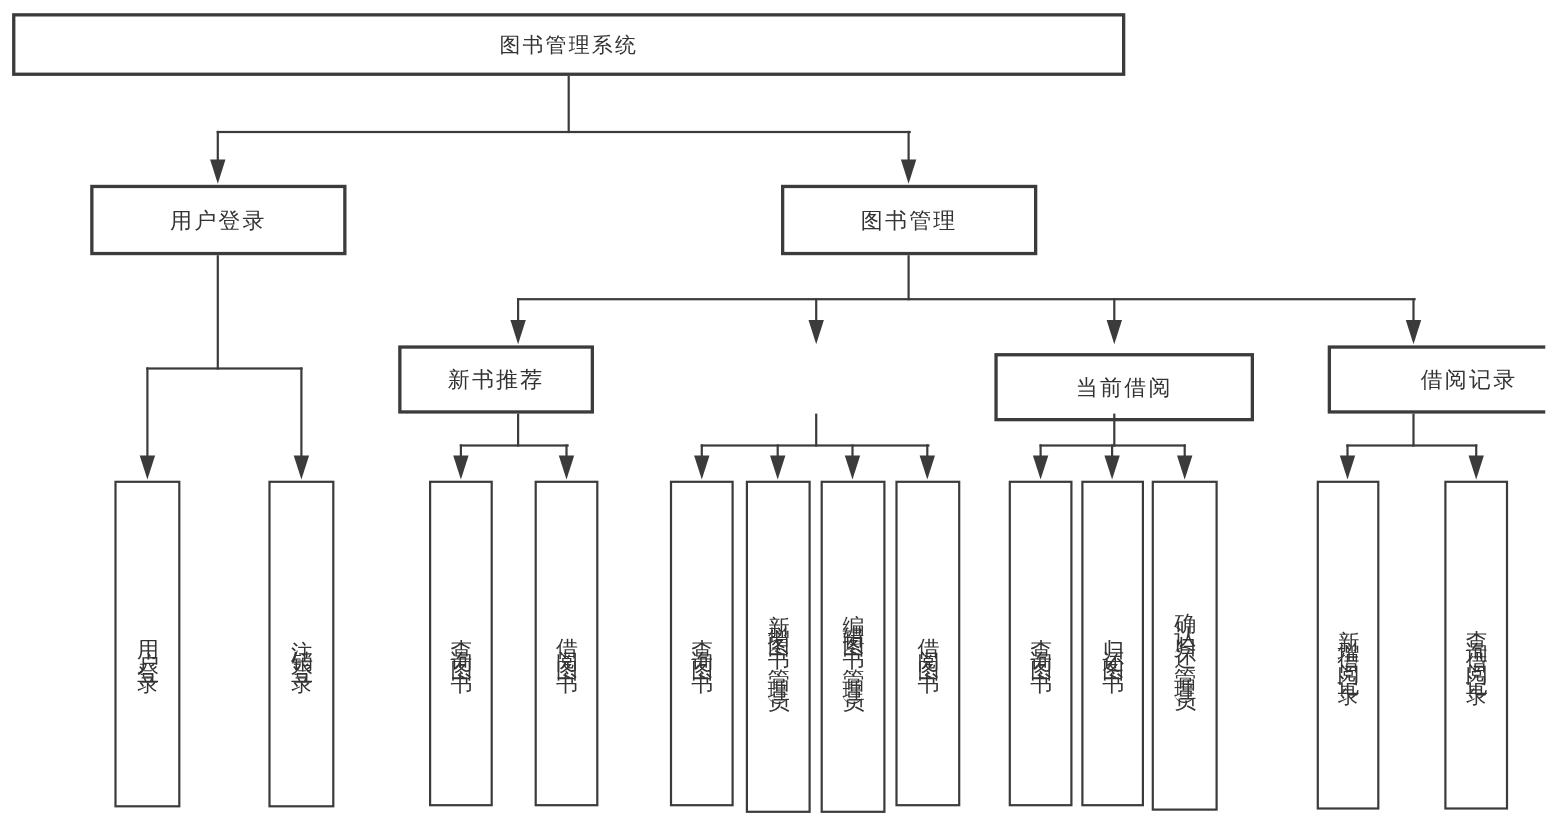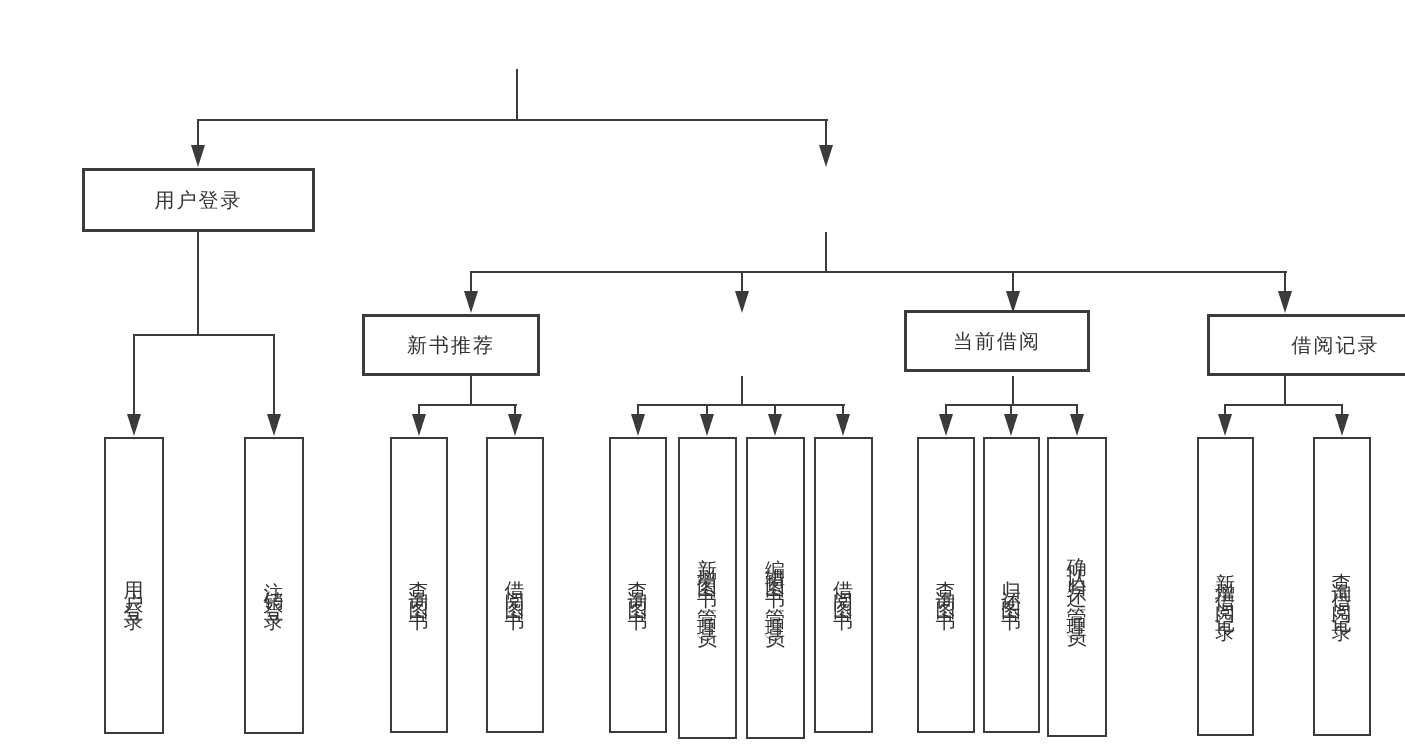--- a/index.html
+++ b/index.html
@@ -35,29 +35,35 @@
   .watermark{
     position:absolute;right:4px;top:714px;font-size:23px;
     color:var(--wm);letter-spacing:1px;z-index:5;white-space:nowrap;
   }
 </style>
 </head>
 <body>
 
 <div id="stage">
 
+  <div class="box hbox root" style="left:11px;top:12px;width:1012px;height:57px">
+    <span>图书管理系统</span>
+  </div>
 
   <div class="box hbox" style="left:82px;top:168px;width:233px;height:64px">
     <span>用户登录</span>
+  </div>
+  <div class="box hbox" style="left:710px;top:168px;width:233px;height:64px">
+    <span>图书管理</span>
   </div>
 
   <div class="box hbox" style="left:362px;top:314px;width:178px;height:62px">
     <span>新书推荐</span>
   </div>
-  <div class="box hbox" style="left:904px;top:310px;width:186px;height:62px">
+  <div class="box hbox" style="left:904px;top:321px;width:236px;height:62px">
     <span>当前借阅</span>
   </div>
   <div class="box hbox" style="left:1207px;top:314px;width:257px;height:62px">
     <span>借阅记录</span>
   </div>
 
   <div class="box leaf" style="left:104px;top:437px;width:60px;height:297px">
     <span>用户登录</span>
   </div>
   <div class="box leaf" style="left:244px;top:437px;width:60px;height:297px">

